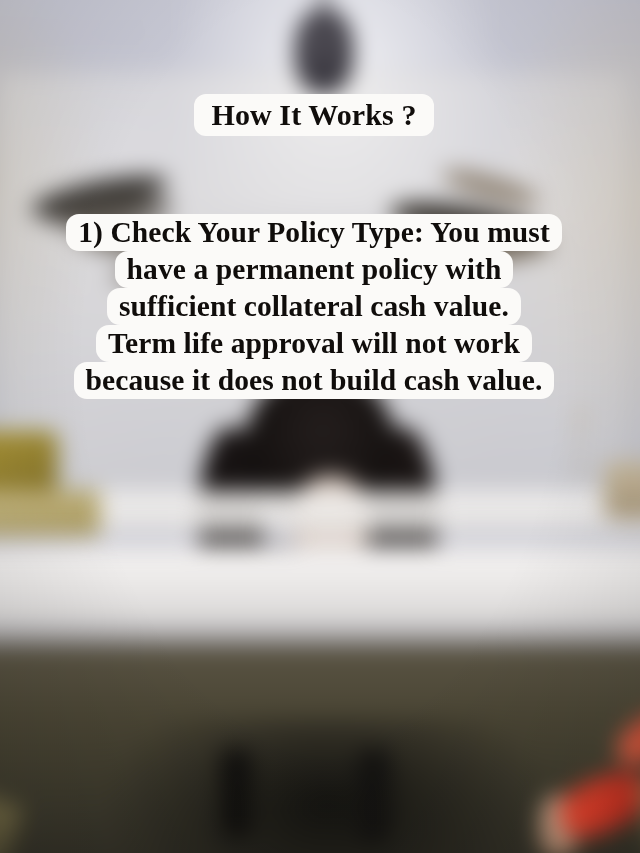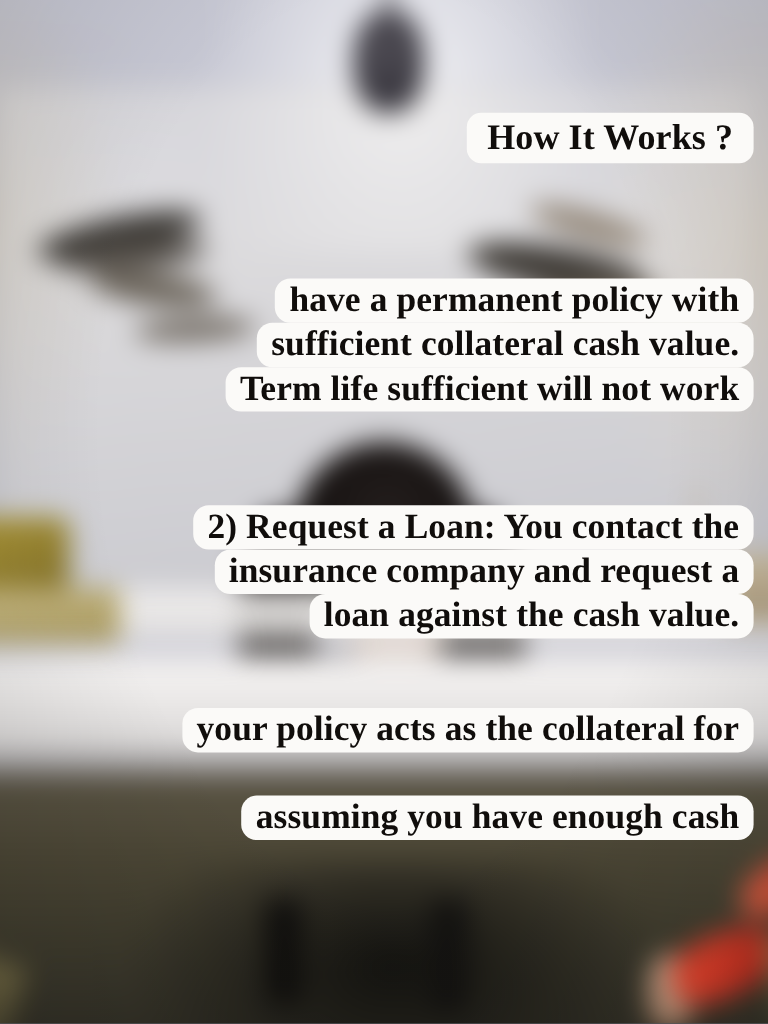--- a/index.html
+++ b/index.html
@@ -224,21 +224,21 @@
   
   #overlay {
     position: absolute;
     inset: 0;
   }
 
   .textblock {
     position: absolute;
     left: 0;
     right: 12px;
-    text-align: right;
+    text-align: center;
   }
 
   
   .line {
     display: inline-block;
     background: #fbfaf8;
     color: #100d0b;
     font-weight: 700;
     letter-spacing: .1px;
     border-radius: 13px;
@@ -321,39 +321,33 @@
   <div id="overlay">
 
     <div class="textblock title-block">
       <span class="lines">
         <span class="line">How It Works ?</span>
       </span>
     </div>
 
     <div class="textblock body-block block-1">
       <span class="lines">
-        <br>
+        <span class="line">1) Check Your Policy Type: You must</span><br>
         <span class="line">have a permanent policy with</span><br>
         <span class="line">sufficient collateral cash value.</span><br>
-        <span class="line">Term life sufficient will not work</span><br>
+        <span class="line">Term life approval will not work</span><br>
+        <span class="line">because it does not build cash value.</span>
       </span>
     </div>
 
-    <div class="textblock body-block block-2">
+
+    <div class="textblock body-block block-3">
       <span class="lines">
-        <span class="line">2) Request a Loan: You contact the</span><br>
-        <span class="line">insurance company and request a</span><br>
-        <span class="line">loan against the cash value.</span>
+        <br>
+        <br>
+        <br>
+        <br>
+        <br>
       </span>
     </div>
 
-    <div class="textblock body-block block-3">
-      <span class="lines">
-        <br>
-        <span class="line">your policy acts as the collateral for</span><br>
-        <br>
-        <br>
-        <span class="line">assuming you have enough cash</span><br>
-      </span>
-    </div>
-
   </div>
 </div>
 
 </body></html>

